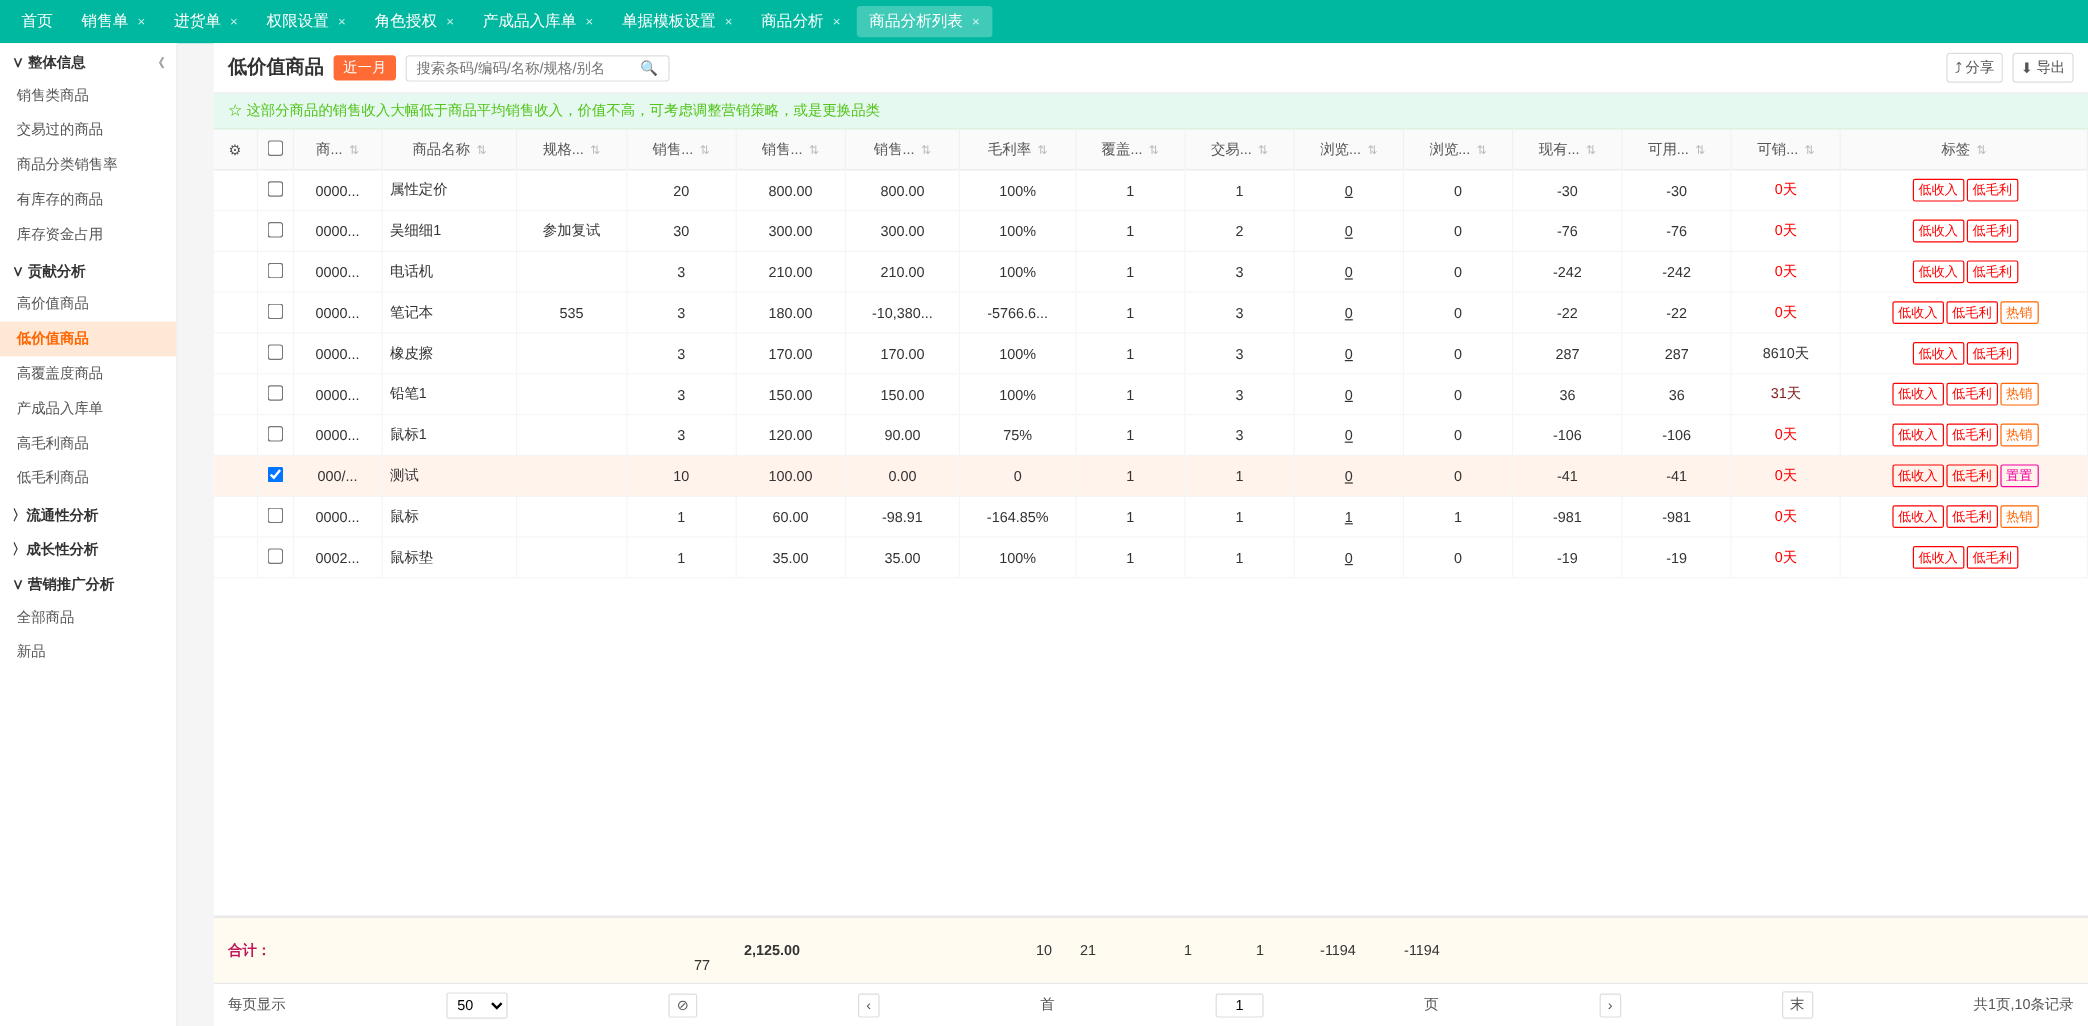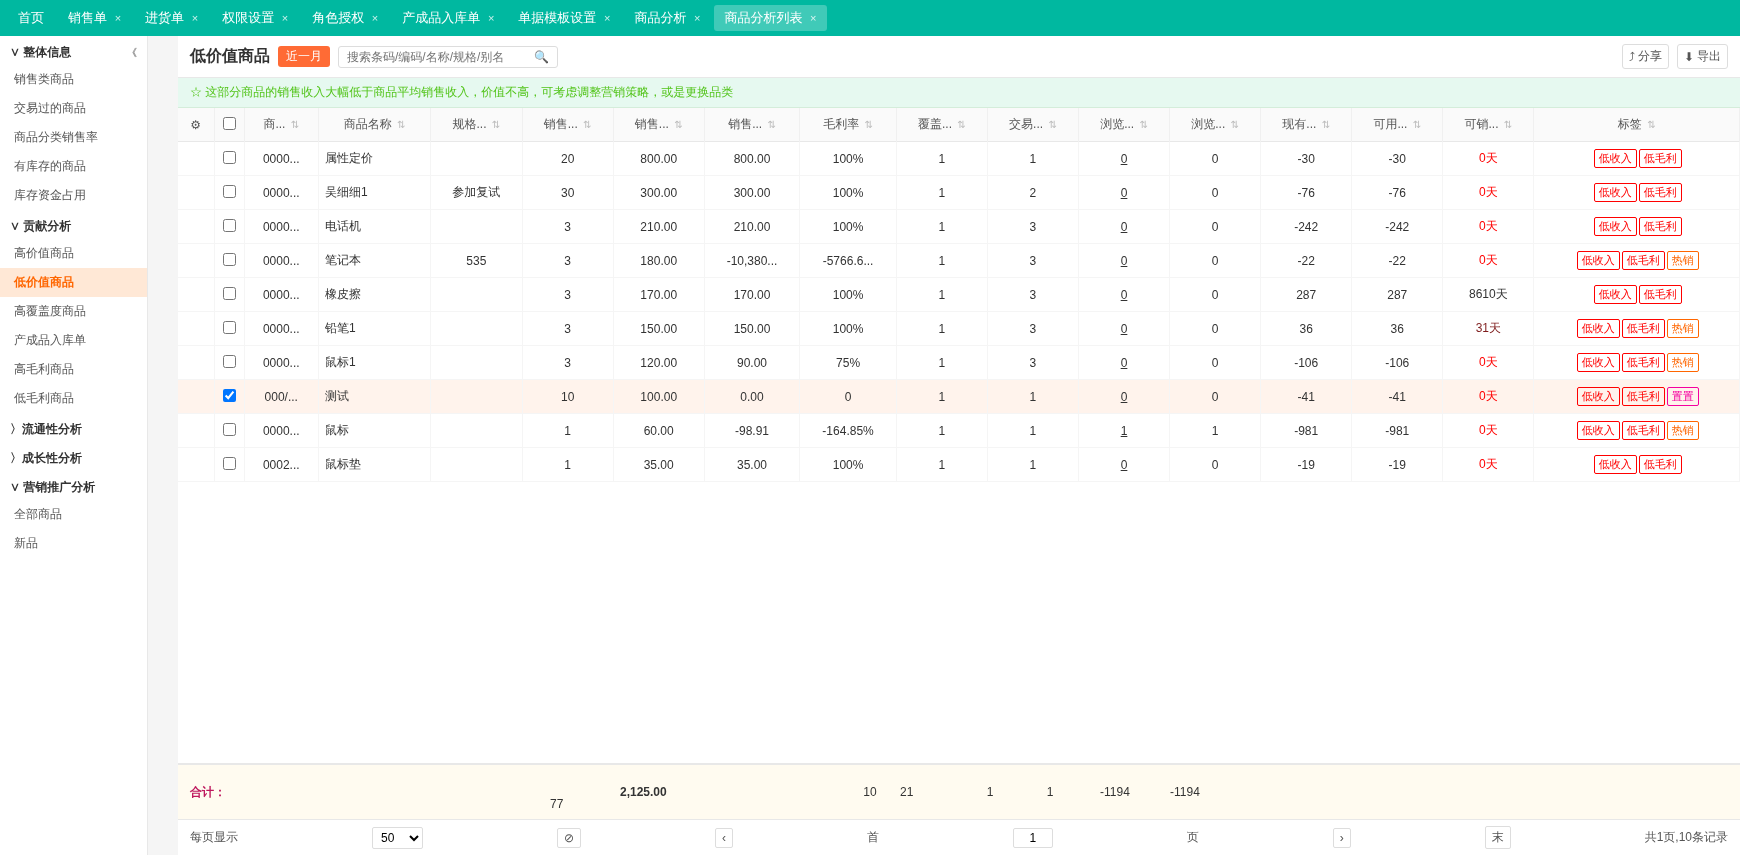--- a/index.html
+++ b/index.html
@@ -555,21 +555,21 @@
 
     <div class="table-footer">
       <span class="footer-label">合计：</span>
       <div style="display:flex; gap:0; flex:1; align-items:center; position:relative;">
 
         <span style="width:36px;display:inline-block;"></span>
         <span style="width:30px;display:inline-block;"></span>
         <span style="width:70px;display:inline-block;"></span>
         <span style="width:120px;display:inline-block;"></span>
         <span style="width:60px;display:inline-block;"></span>
-        <span class="footer-val" style="width:70px;text-align:left;margin-top:24px;">77</span>
+        <span class="footer-val" style="width:70px;text-align:center;margin-top:24px;">77</span>
         <span class="footer-val" style="width:80px;text-align:left;font-weight:bold;">2,125.00</span>
         <span style="width:80px;display:inline-block;"></span>
         <span style="width:60px;display:inline-block;"></span>
         <span class="footer-val" style="width:60px;text-align:center;">10</span>
         <span class="footer-val" style="width:60px;text-align:left;">21</span>
         <span class="footer-val" style="width:60px;text-align:center;">1</span>
         <span class="footer-val" style="width:60px;text-align:center;">1</span>
         <span class="footer-val" style="width:70px;text-align:center;">-1194</span>
         <span class="footer-val" style="width:70px;text-align:center;">-1194</span>
       </div>

